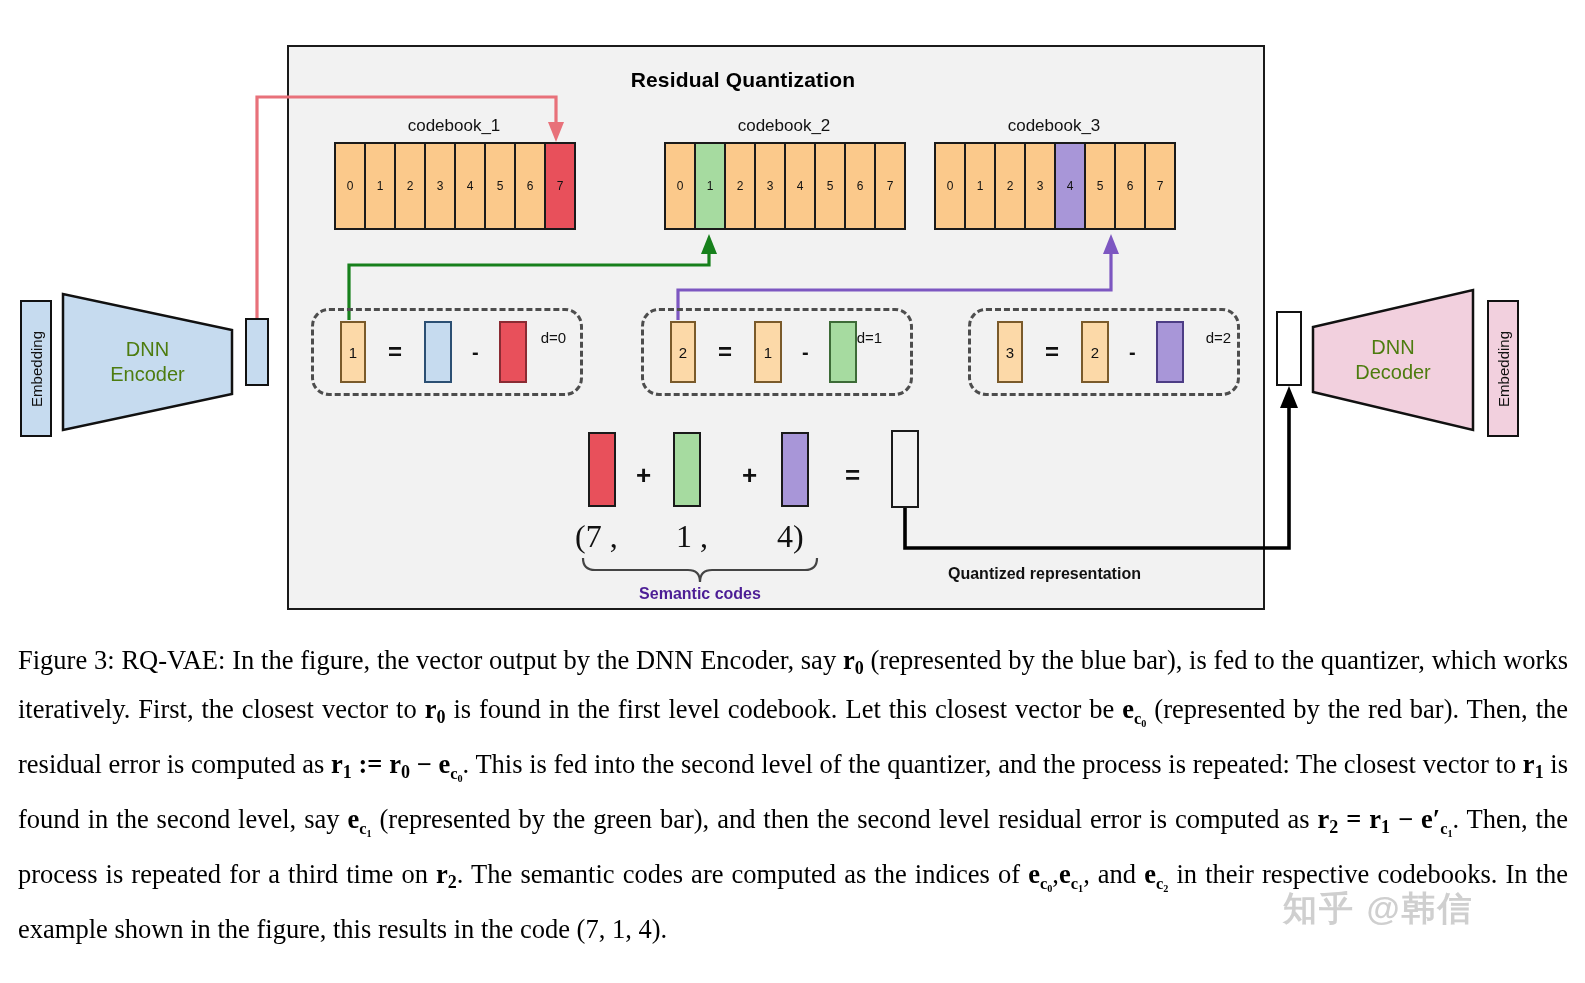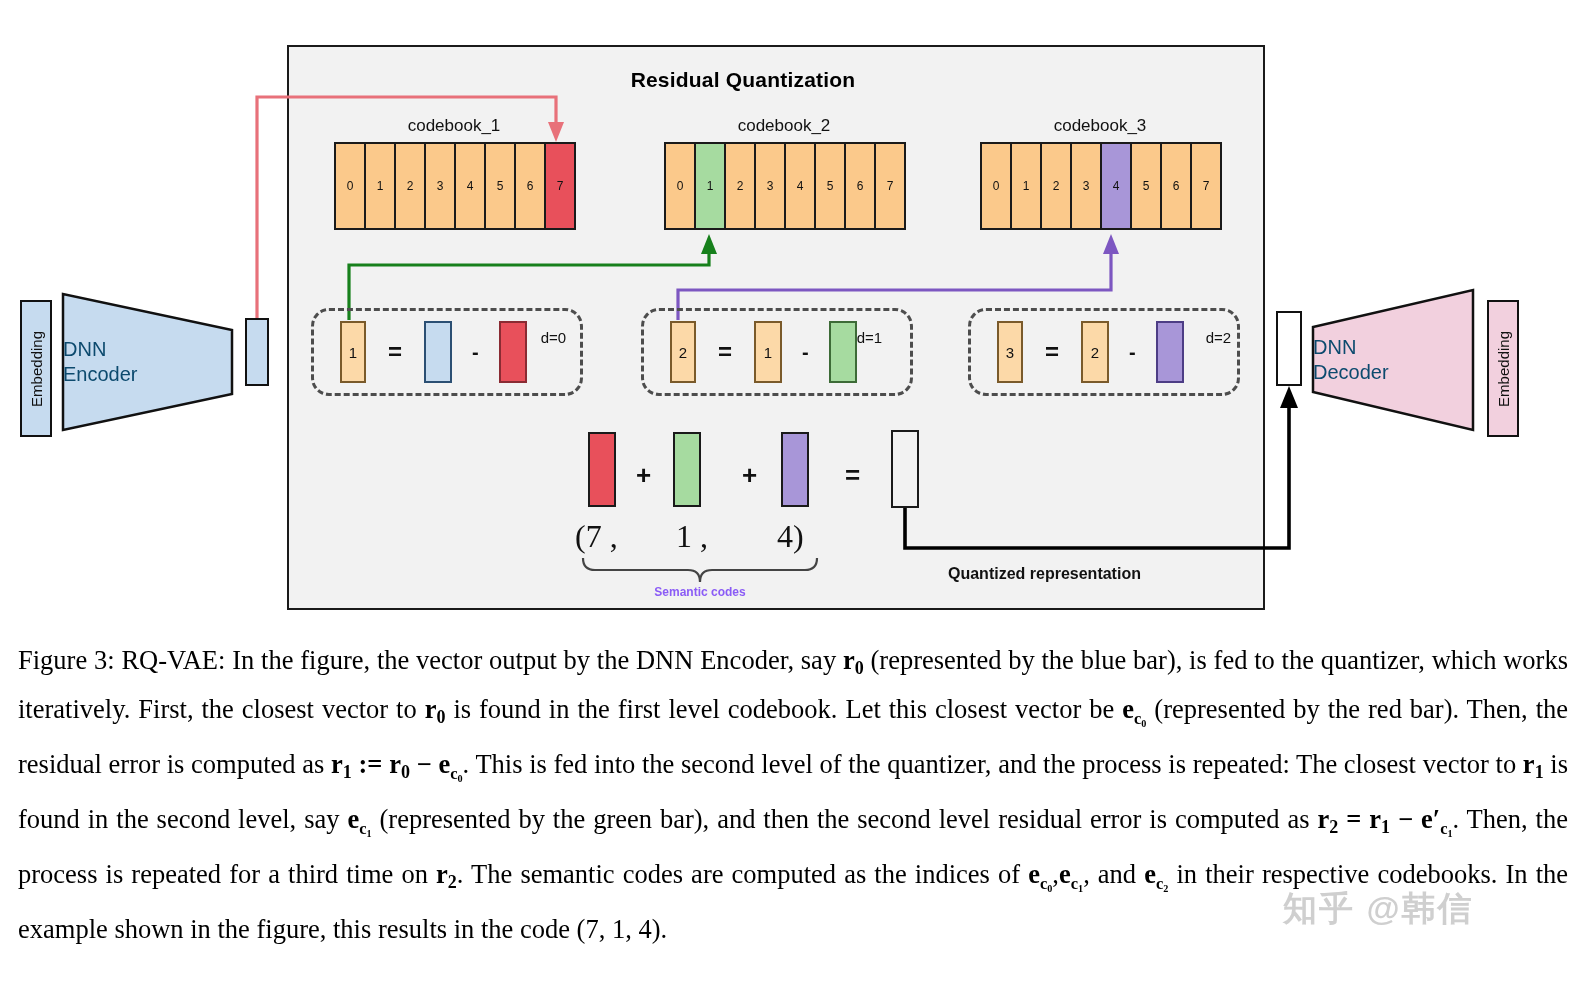--- a/index.html
+++ b/index.html
@@ -30,22 +30,22 @@
   .embed span{
     writing-mode:vertical-rl;transform:rotate(180deg);
     font-size:15px;color:#111;white-space:nowrap;
   }
   .embed-left{left:20px;top:300px;background:#c6dbef;}
   .embed-right{left:1487px;top:300px;background:#f2d0de;}
 
   
   .trap{position:absolute;}
   .trap-label{
-    position:absolute;width:100%;
-    font-size:20px;color:#0c4a6e;line-height:1.25;
+    position:absolute;width:100%;text-align:center;
+    font-size:20px;color:#4d7c0f;line-height:1.25;
     top:50%;transform:translateY(-50%);
   }
 
   
   .bar{position:absolute;border:2px solid #111;box-sizing:border-box;}
   .bar-enc{left:245px;top:318px;width:24px;height:68px;background:#c6dbef;}
 
   
   .codebook{position:absolute;display:flex;}
   .cb-label{
@@ -75,21 +75,21 @@
   .rb-d{font-size:15px;color:#111;}
 
   
   .sumbar{position:absolute;border:2px solid #1a1a1a;box-sizing:border-box;}
   .sumop{position:absolute;font-size:26px;font-weight:bold;color:#111;}
   .codetxt{
     position:absolute;font-family:"Liberation Serif",serif;
     font-size:32px;color:#111;
   }
   .sc-label{
-    position:absolute;font-size:12px;font-weight:bold;color:#8b5cf6;
+    position:absolute;font-size:16px;font-weight:bold;color:#4c1d95;
     text-align:center;width:260px;
   }
   .qr-label{
     position:absolute;font-size:16px;font-weight:bold;color:#111;margin-top:12px;
   }
 
   
   .caption{
     position:absolute;left:18px;top:640px;width:1550px;
     font-family:"Liberation Serif", serif;
@@ -166,21 +166,21 @@
     <div class="cell">0</div>
     <div class="cell green">1</div>
     <div class="cell">2</div>
     <div class="cell">3</div>
     <div class="cell">4</div>
     <div class="cell">5</div>
     <div class="cell">6</div>
     <div class="cell">7</div>
   </div>
 
-  <div class="codebook" style="left:980px;top:142px;">
+  <div class="codebook" style="left:934px;top:142px;">
     <div class="cb-label">codebook_3</div>
     <div class="cell">0</div>
     <div class="cell">1</div>
     <div class="cell">2</div>
     <div class="cell">3</div>
     <div class="cell purple">4</div>
     <div class="cell">5</div>
     <div class="cell">6</div>
     <div class="cell">7</div>
   </div>

